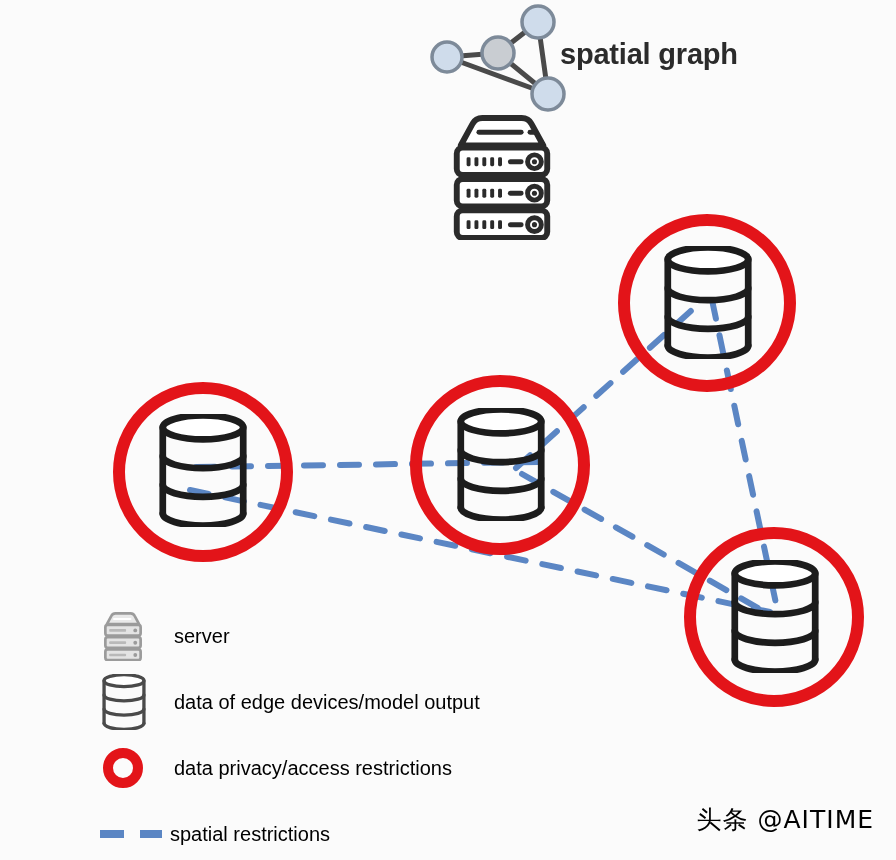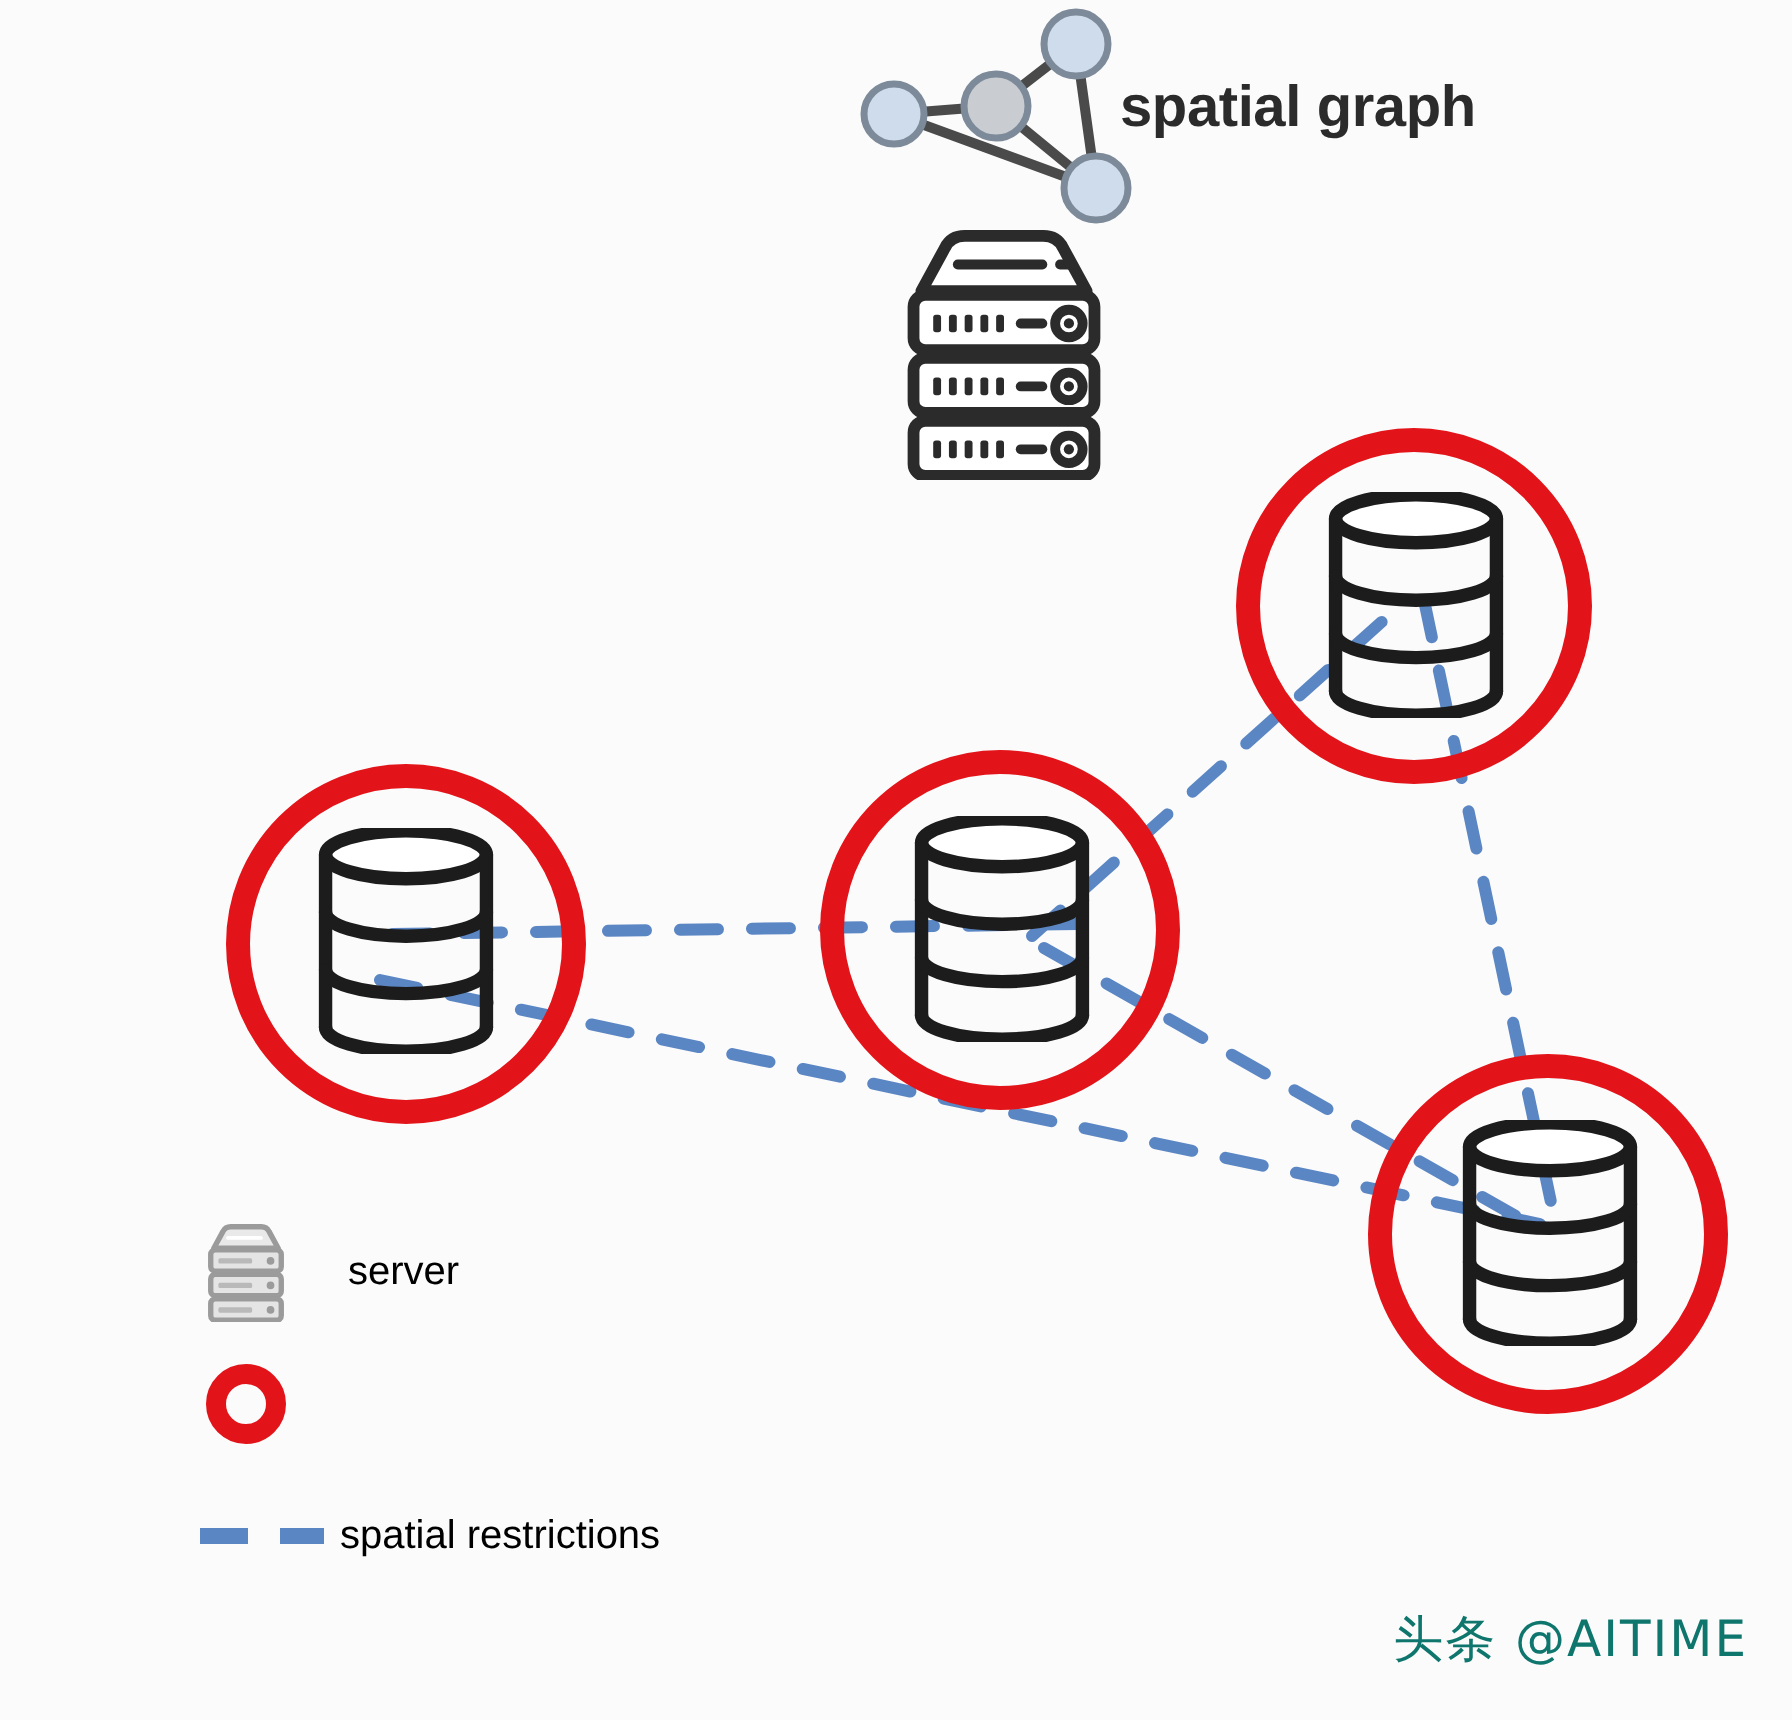--- a/index.html
+++ b/index.html
@@ -59,21 +59,21 @@
     justify-content: flex-start;
     padding-left: 4px;
   }
   .legend-row.line-row .legend-icon { padding-left: 0px; }
   #watermark {
     position: absolute;
     right: 22px;
     bottom: 24px;
     font-size: 25px;
     font-family: "DejaVu Sans", sans-serif;
-    color: #0f766e;
+    color: #000000;
     letter-spacing: 1px;
     white-space: nowrap;
   }
 </style>
 </head>
 <body>
 
 <div id="stage">
 
   <svg id="scene" viewBox="0 0 896 860" xmlns="http://www.w3.org/2000/svg">
@@ -205,27 +205,41 @@
           <g>
             <rect x="14" y="100" width="92" height="28" rx="6" fill="#e4e4e4" stroke="#9b9b9b" stroke-width="7"></rect>
             <rect x="24" y="111" width="44" height="7" rx="2" fill="#b9b9b9"></rect>
             <circle cx="92" cy="114.5" r="5" fill="#9b9b9b"></circle>
           </g>
         </svg>
       </div>
       <span class="legend-label">server</span>
     </div>
 
+    <div class="legend-row">
+      <div class="legend-icon">
+        <svg width="48" height="56" viewBox="0 0 100 118" xmlns="http://www.w3.org/2000/svg">
+          <ellipse cx="50" cy="14" rx="42" ry="12.5" fill="#ffffff" stroke="#4a4a4a" stroke-width="7"></ellipse>
+          <path d="M8 14 L8 104" fill="none" stroke="#4a4a4a" stroke-width="7" stroke-linecap="round"></path>
+          <path d="M92 14 L92 104" fill="none" stroke="#4a4a4a" stroke-width="7" stroke-linecap="round"></path>
+          <path d="M8 104 A42 12.5 0 0 0 92 104" fill="none" stroke="#4a4a4a" stroke-width="7" stroke-linecap="round"></path>
+          <path d="M8 44 A42 12.5 0 0 0 92 44" fill="none" stroke="#4a4a4a" stroke-width="7" stroke-linecap="round"></path>
+          <path d="M8 74 A42 12.5 0 0 0 92 74" fill="none" stroke="#4a4a4a" stroke-width="7" stroke-linecap="round"></path>
+        </svg>
+      </div>
+      <span class="legend-label">data of edge devices/model output</span>
+    </div>
 
     <div class="legend-row">
       <div class="legend-icon">
         <svg width="46" height="46" viewBox="0 0 46 46" xmlns="http://www.w3.org/2000/svg">
           <circle cx="23" cy="23" r="15" fill="none" stroke="#e31419" stroke-width="10"></circle>
         </svg>
       </div>
+      <span class="legend-label">data privacy/access restrictions</span>
     </div>
 
     <div class="legend-row line-row">
       <div class="legend-icon">
         <svg width="70" height="16" viewBox="0 0 70 16" xmlns="http://www.w3.org/2000/svg">
           <line x1="4" y1="8" x2="66" y2="8" stroke="#5b86c4" stroke-width="8" stroke-linecap="butt" stroke-dasharray="24 16"></line>
         </svg>
       </div>
       <span class="legend-label">spatial restrictions</span>
     </div>

